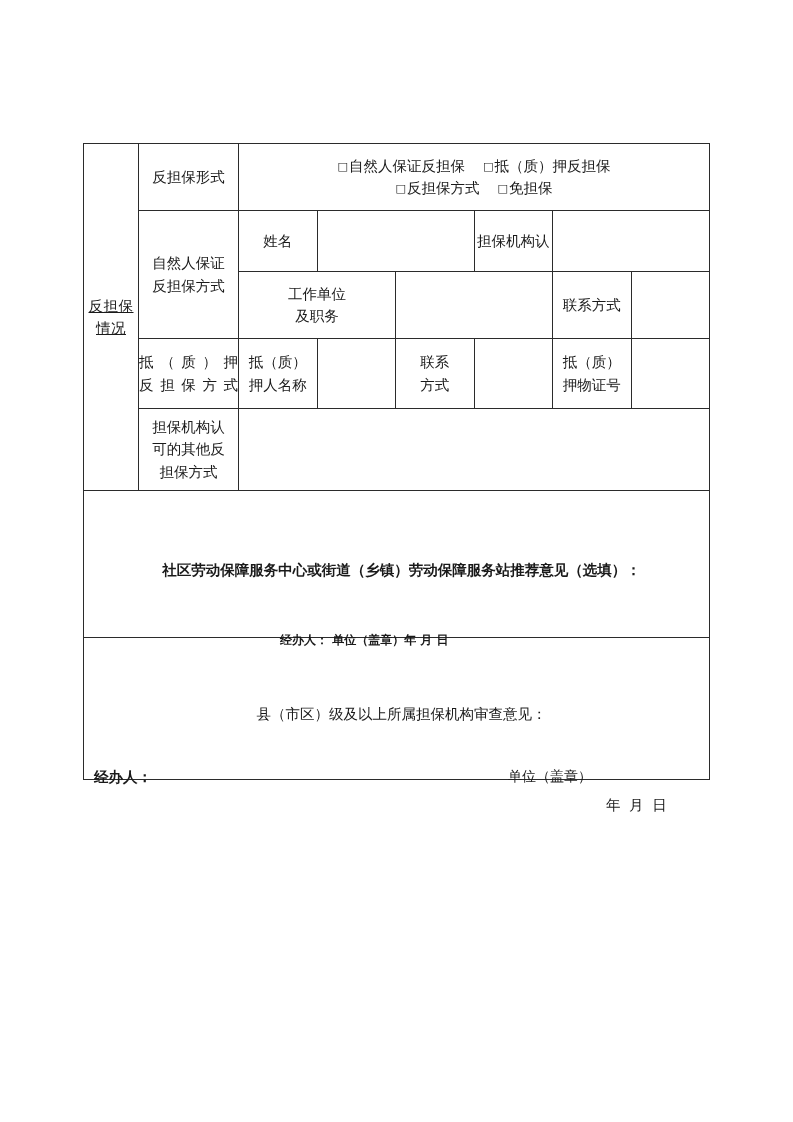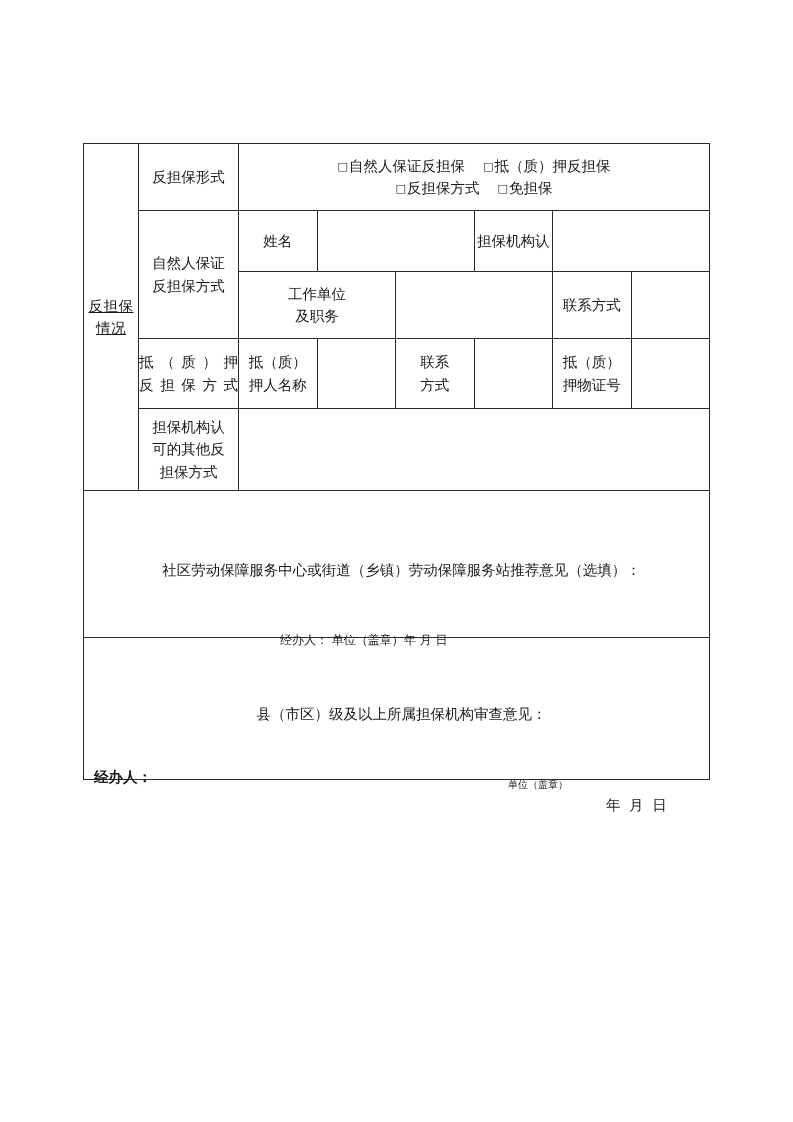--- a/index.html
+++ b/index.html
@@ -106,33 +106,33 @@
     position: absolute;
     left: 10px;
     top: 75px;
     font-size: 14.5px;
     white-space: nowrap;
     font-weight: bold;
   }
   .op-seal-right {
     position: absolute;
     left: 424px;
-    top: 86px;
-    font-size: 10px;
+    top: 75px;
+    font-size: 14px;
     white-space: nowrap;
   }
   .op-date-right {
     position: absolute;
     left: 522px;
     top: 103px;
     font-size: 14.5px;
     white-space: nowrap;
     letter-spacing: 2px;
   }
-  .row-recommend { height: 147px; }
+  .row-recommend { height: 147px; font-weight: bold; }
   .row-review    { height: 142px; }
 </style>
 </head>
 <body>
 
 <div class="page">
 
   <table class="form-table">
     <tbody>
 

